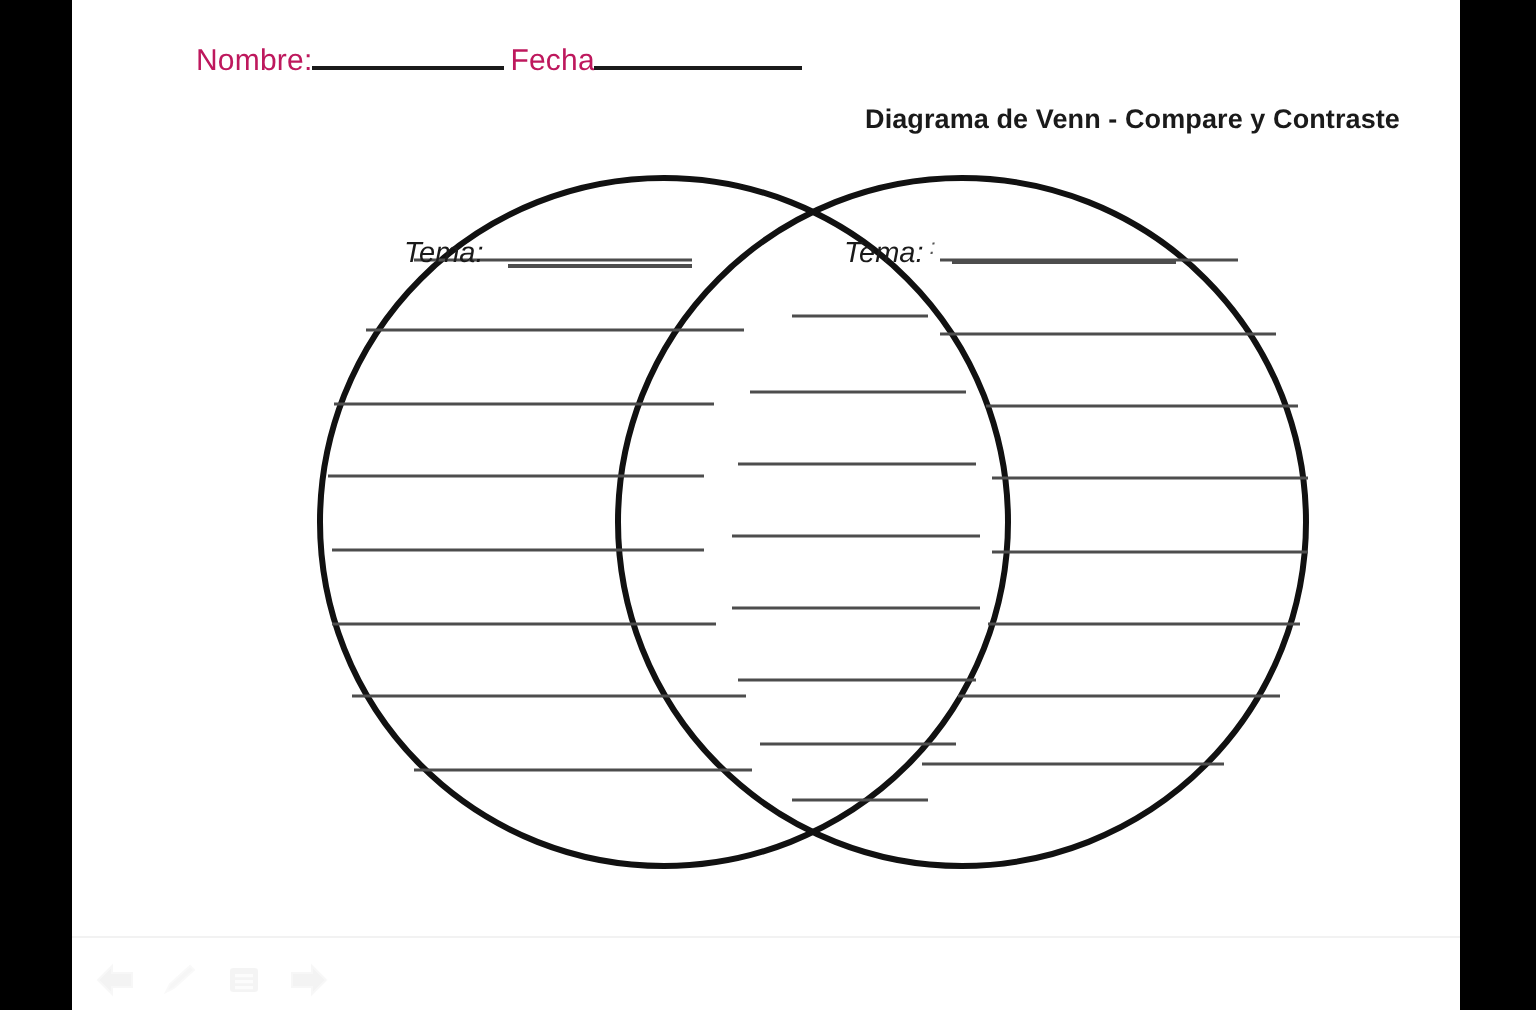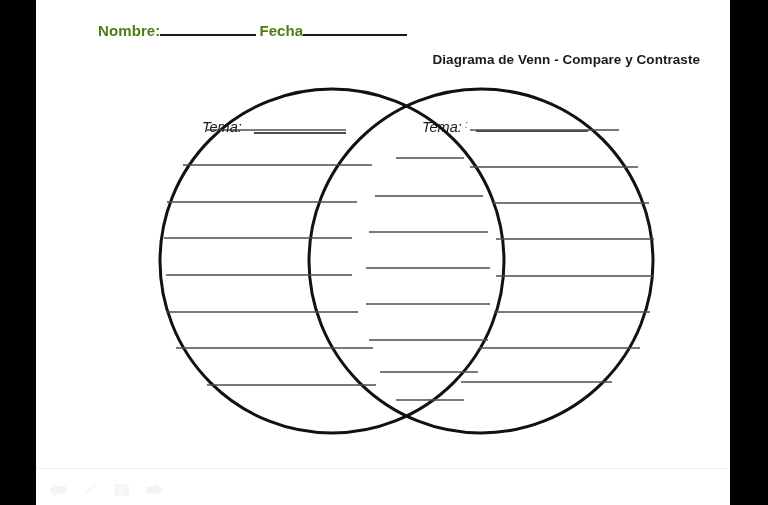--- a/index.html
+++ b/index.html
@@ -31,22 +31,22 @@
     background: #ffffff;
     overflow: hidden;
   }
 
   
   #header-line {
     position: absolute;
     left: 62px;
     top: 22px;
     font-size: 15px;
-    font-weight: bold;
-    color: #4d7c0f;
+    font-weight: normal;
+    color: #be185d;
     letter-spacing: .1px;
     white-space: nowrap;
   }
   #header-line .fld {
     display: inline-block;
     border-bottom: 2px solid #1a1a1a;
     vertical-align: baseline;
   }
   #fld-nombre { width: 96px; }
   #fld-fecha  { width: 104px; }

